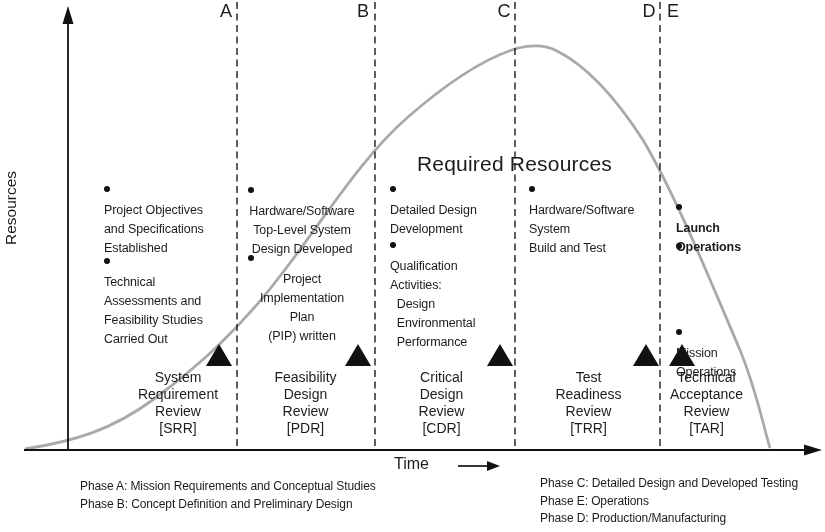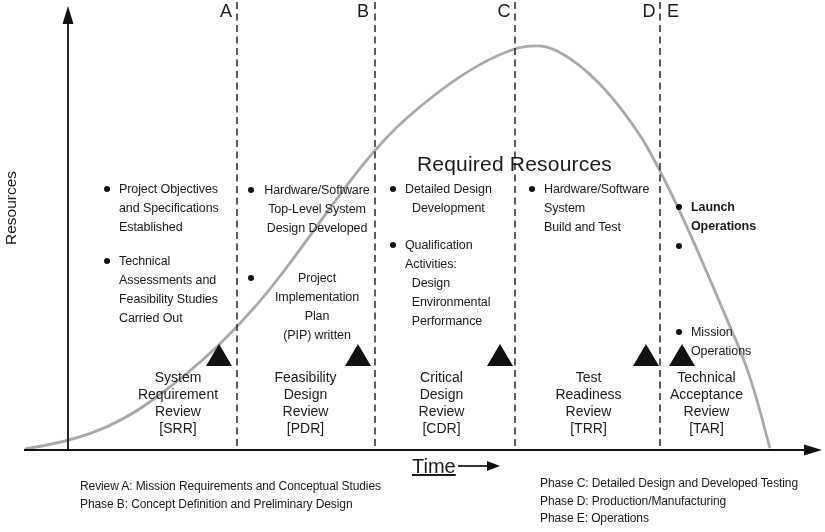--- a/index.html
+++ b/index.html
@@ -5,34 +5,34 @@
   html,body{margin:0;padding:0;background:#ffffff;}
   #stage{
     position:relative;width:825px;height:532px;background:#ffffff;overflow:hidden;
     font-family:"Liberation Sans",sans-serif;color:#1c1c1c;
   }
   #diagram-svg{position:absolute;left:0;top:0;width:825px;height:532px;}
   .phase-letter{
     position:absolute;top:0;width:22px;text-align:center;
     font-size:18px;line-height:22px;color:#1c1c1c;
   }
-  .bullet{position:absolute;display:flex;gap:9px;}
+  .bullet{position:absolute;display:flex;gap:9px;flex-direction:column;}
   .dot{flex:0 0 auto;width:6px;height:6px;border-radius:50%;background:#111;margin-top:6px;}
   .btext{font-size:12.5px;line-height:19px;white-space:pre;letter-spacing:-0.1px;}
   .bullet.center .btext{text-align:center;width:116px;margin-left:-4px;}
   .review{
     position:absolute;top:369px;font-size:14px;line-height:17px;
     text-align:center;white-space:pre;
   }
   .curve-label{position:absolute;left:417px;top:116px;font-size:21px;letter-spacing:0.2px;margin-top:36px;}
   .ylabel{
     position:absolute;left:-29px;top:199px;width:80px;text-align:center;
     transform:rotate(-90deg);font-size:15.5px;
   }
-  .time-label{position:absolute;left:412px;top:455px;font-size:20px;text-decoration:underline;}
+  .time-label{position:absolute;left:394px;top:455px;font-size:16px;}
   .fnote{position:absolute;font-size:12px;line-height:17.5px;letter-spacing:-0.1px;}
   .fnote-left{left:80px;top:478px;}
   .fnote-right{left:540px;top:475px;}
 </style>
 </head>
 <body>
 
 <div id="stage">
 
   <svg id="diagram-svg" viewBox="0 0 825 532" xmlns="http://www.w3.org/2000/svg">
@@ -91,29 +91,29 @@
 Feasibility Studies
 Carried Out</div>
   </div>
 
   <div class="bullet center" style="left:248px;top:181px;">
     <span class="dot"></span>
     <div class="btext">Hardware/Software
 Top-Level System
 Design Developed</div>
   </div>
-  <div class="bullet center" style="left:248px;top:269px;">
+  <div class="bullet center" style="left:248px;top:249px;">
     <span class="dot"></span>
     <div class="btext">Project
 Implementation
 Plan
 (PIP) written</div>
   </div>
 
-  <div class="bullet" style="left:390px;top:180px;text-align:center;">
+  <div class="bullet" style="left:390px;top:180px;">
     <span class="dot"></span>
     <div class="btext">Detailed Design
 Development</div>
   </div>
   <div class="bullet" style="left:390px;top:236px;">
     <span class="dot"></span>
     <div class="btext">Qualification
 Activities:
   Design
   Environmental
@@ -156,22 +156,22 @@
   <div class="review" style="left:531px;width:115px;">Test
 Readiness
 Review
 [TRR]</div>
   <div class="review" style="left:649px;width:115px;">Technical
 Acceptance
 Review
 [TAR]</div>
 
   <div class="fnote fnote-left">
-    <div>Review A: Mission Requirements and Conceptual Studies</div>
+    <div>Phase A: Mission Requirements and Conceptual Studies</div>
     <div>Phase B: Concept Definition and Preliminary Design</div>
   </div>
   <div class="fnote fnote-right">
     <div>Phase C: Detailed Design and Developed Testing</div>
+    <div>Phase E: Operations</div>
     <div>Phase D: Production/Manufacturing</div>
-    <div>Phase E: Operations</div>
   </div>
 
 </div>
 
 </body></html>

